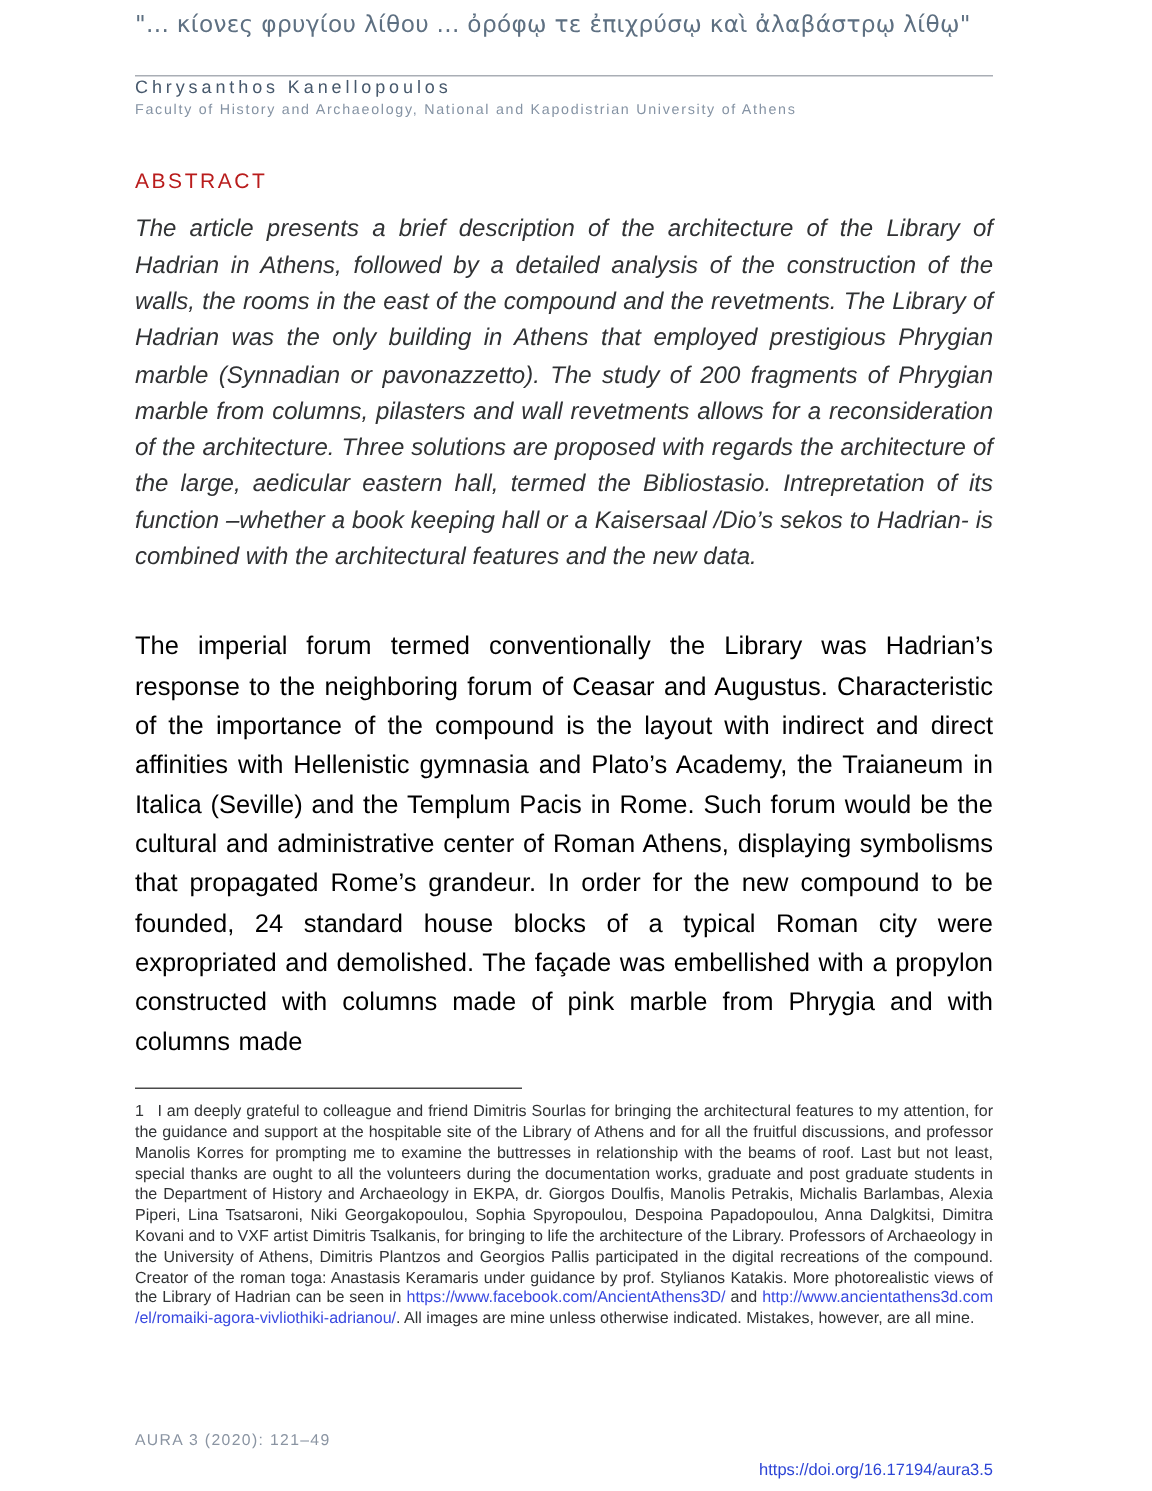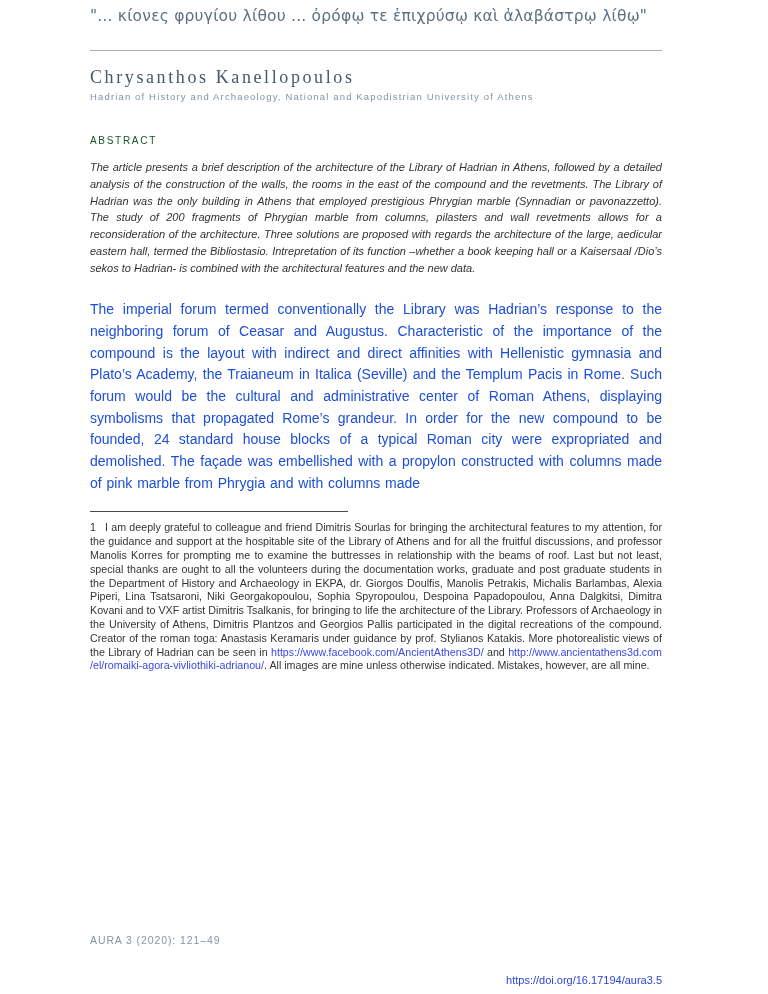--- a/index.html
+++ b/index.html
@@ -21,79 +21,78 @@
 
   .subtitle {
     margin-top: 7px;
     font-size: 15.5px; color: #5e7082; letter-spacing: 0.2px;
     font-family: "DejaVu Sans", "Liberation Sans", sans-serif;
   }
 
   .title-rule { margin-top: 25px; border: none; border-top: 1px solid #a9aeb5; height: 0; }
 
   .author-name {
-    margin-top: 16px;
-    font-size: 18px; letter-spacing: 2.6px; color: #46586c; font-weight: 400; font-family: Liberation Serif, serif;
+    font-size: 12px; letter-spacing: 2.6px; color: #46586c; font-weight: 400;
   }
   .author-meta {
     font-size: 9.5px; letter-spacing: 1.15px; color: #8593a4; line-height: 1.5;
   }
   .author-role { margin-top: 13px; }
   .author-aff { margin-top: 2px; }
 
   .abstract-heading {
     margin-top: 31px;
-    font-size: 10px; letter-spacing: 1.7px; color: #14532d; font-weight: 400;
+    font-size: 14px; letter-spacing: 1.7px; color: #b91c1c; font-weight: 400;
   }
   .abstract-text {
     margin-top: 13px;
-    font-style: italic; font-size: 11px; line-height: 1.52;
+    font-style: italic; font-size: 16px; line-height: 1.52;
     text-align: justify; color: #303234;
   }
 
   .body-text {
-    margin-top: 23px;
-    font-size: 14px; line-height: 1.55;
-    text-align: justify; color: #1d4ed8;
+    margin-top: 34px;
+    font-size: 17px; line-height: 1.55;
+    text-align: justify; color: #000000;
     word-spacing: 1px;
   }
 
   .footnote-rule {
     margin-top: 17px; width: 258px;
     border: none; border-top: 1px solid #4a4a4a; height: 0;
   }
   .footnote {
     margin-top: 9px;
     font-size: 10.7px; line-height: 1.29;
     text-align: justify; color: #323436;
   }
   .fn-num { padding-right: 9px; }
 
   .link { color: #3a4ae0; text-decoration: none; cursor: pointer; margin-top: 40px; }
 
   .footer {
     position: absolute; left: 90px; right: 106px; top: 934px;
-    display: flex; justify-content: space-between; align-items: flex-start;
+    display: flex; justify-content: space-between; align-items: center;
   }
   .citation { font-size: 10.5px; letter-spacing: 0.9px; color: #8a94a2; }
   .doi { font-size: 11px; color: #2c44d6; }
 </style>
 </head>
 <body>
 
 <div class="page">
   <div class="column">
 
 
     <div class="subtitle">"... κίονες φρυγίου λίθου ... ὀρόφῳ τε ἐπιχρύσῳ καὶ ἀλαβάστρῳ λίθῳ"</div>
 
     <hr class="title-rule">
 
     <div class="author-name">Chrysanthos Kanellopoulos</div>
-    <div class="author-meta author-aff">Hadrian of History and Archaeology, National and Kapodistrian University of Athens</div>
+    <div class="author-meta author-aff">Faculty of History and Archaeology, National and Kapodistrian University of Athens</div>
 
     <div class="abstract-heading">ABSTRACT</div>
     <p class="abstract-text">The article presents a brief description of the architecture of the Library of Hadrian in Athens, followed by a detailed analysis of the construction of the walls, the rooms in the east of the compound and the revetments. The Library of Hadrian was the only building in Athens that employed prestigious Phrygian marble (Synnadian or pavonazzetto). The study of 200 fragments of Phrygian marble from columns, pilasters and wall revetments allows for a reconsideration of the architecture. Three solutions are proposed with regards the architecture of the large, aedicular eastern hall, termed the Bibliostasio. Intrepretation of its function –whether a book keeping hall or a Kaisersaal /Dio’s sekos to Hadrian- is combined with the architectural features and the new data.</p>
 
     <p class="body-text">The imperial forum termed conventionally the Library was Hadrian’s response to the neighboring forum of Ceasar and Augustus. Characteristic of the importance of the compound is the layout with indirect and direct affinities with Hellenistic gymnasia and Plato’s Academy, the Traianeum in Italica (Seville) and the Templum Pacis in Rome. Such forum would be the cultural and administrative center of Roman Athens, displaying symbolisms that propagated Rome’s grandeur. In order for the new compound to be founded, 24 standard house blocks of a typical Roman city were expropriated and demolished. The façade was embellished with a propylon constructed with columns made of pink marble from Phrygia and with columns made</p>
 
     <hr class="footnote-rule">
 
     <p class="footnote"><span class="fn-num">1</span><span>I am deeply grateful to colleague and friend Dimitris Sourlas for bringing the architectural features to my attention, for the guidance and support at the hospitable site of the Library of Athens and for all the fruitful discussions, and professor Manolis Korres for prompting me to examine the buttresses in relationship with the beams of roof. Last but not least, special thanks are ought to all the volunteers during the documentation works, graduate and post graduate students in the Department of History and Archaeology in EKPA, dr. Giorgos Doulfis, Manolis Petrakis, Michalis Barlambas, Alexia Piperi, Lina Tsatsaroni, Niki Georgakopoulou, Sophia Spyropoulou, Despoina Papadopoulou, Anna Dalgkitsi, Dimitra Kovani and to VXF artist Dimitris Tsalkanis, for bringing to life the architecture of the Library. Professors of Archaeology in the University of Athens, Dimitris Plantzos and Georgios Pallis participated in the digital recreations of the compound. Creator of the roman toga: Anastasis Keramaris under guidance by prof. Stylianos Katakis. More photorealistic views of the Library of Hadrian can be seen in </span><a class="link">https://www.facebook.com/AncientAthens3D/</a><span> and </span><a class="link">http://www.ancientathens3d.com /el/romaiki-agora-vivliothiki-adrianou/</a><span>. All images are mine unless otherwise indicated. Mistakes, however, are all mine.</span></p>
 

